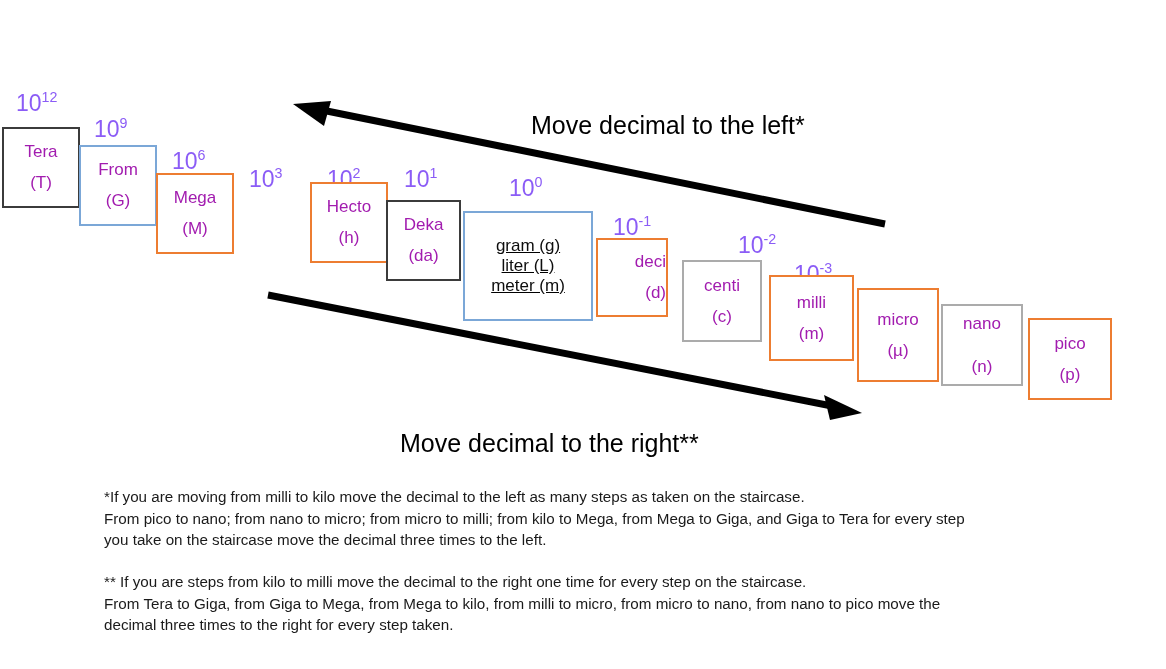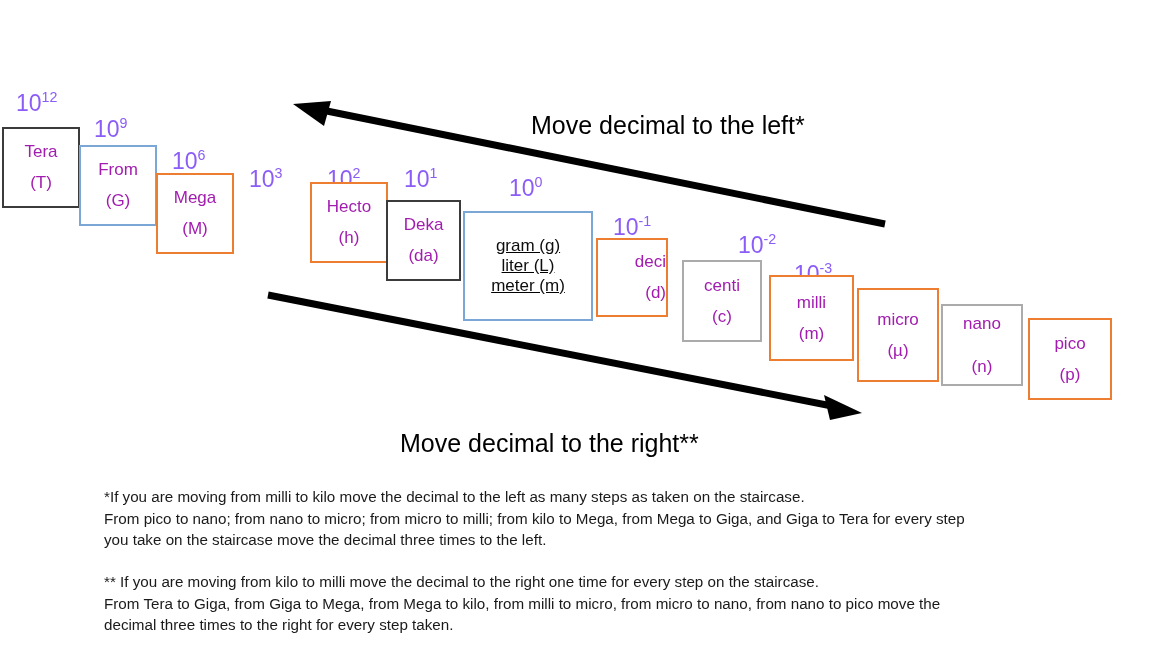--- a/index.html
+++ b/index.html
@@ -207,18 +207,18 @@
 
   <div class="arrow-label" style="left:400px; top:406px;margin-top:25px;">Move decimal to the right**</div>
 
   <div class="notes" id="note-block-1">
     <p>*If you are moving from milli to kilo move the decimal to the left as many steps as taken on the staircase.</p>
     <p> From pico to nano; from nano to micro; from micro to milli; from kilo to Mega, from Mega to Giga, and Giga to Tera for every step</p>
     <p>you take on the staircase move the decimal three times to the left.</p>
   </div>
 
   <div class="notes" id="note-block-2">
-    <p>** If you are moving from kilo to milli move the decimal to the right one time for every step on the staircase.</p>
+    <p>** If you are steps from kilo to milli move the decimal to the right one time for every step on the staircase.</p>
     <p>From Tera to Giga, from Giga to Mega, from Mega to kilo, from milli to micro, from micro to nano, from nano to pico move the</p>
     <p>decimal three times to the right for every step taken.</p>
   </div>
 
 </div>
 
 </body></html>

